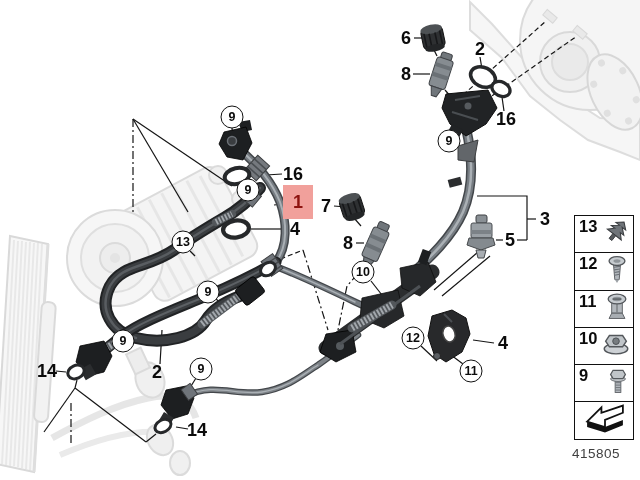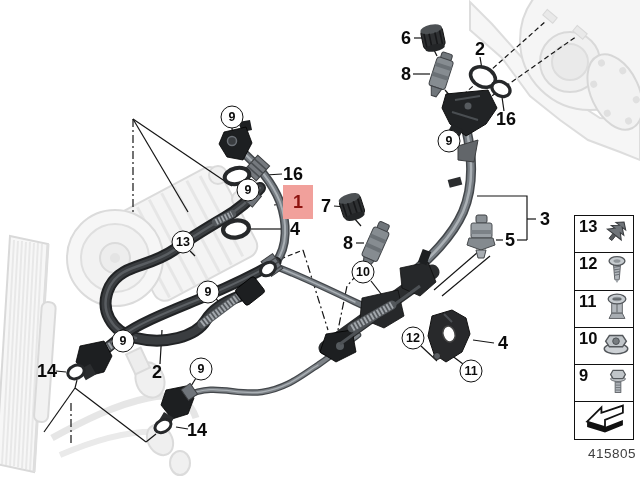--- a/index.html
+++ b/index.html
@@ -12,21 +12,21 @@
       border-radius:50%;background:#fff;font-weight:bold;font-size:12.5px;color:#0b0b0b;
       display:flex;align-items:center;justify-content:center;line-height:1;}
   .hl{position:absolute;display:flex;align-items:center;justify-content:center;
       font-weight:bold;font-size:18px;}
   .legend{position:absolute;left:574px;top:215px;width:58px;border:1.6px solid #111;background:#fff;}
   .lrow{position:relative;height:36.3px;border-bottom:1.6px solid #111;}
   .lrow:last-child{border-bottom:none;}
   .lnum{position:absolute;left:4px;top:2px;font-weight:bold;font-size:16.5px;color:#0b0b0b;line-height:1;}
   .licon{position:absolute;right:1px;top:50%;transform:translateY(-50%);}
   .arrow-cell .licon{right:4px;}
-  .pnum{position:absolute;left:572px;top:446px;width:64px;text-align:right;font-size:13.5px;
+  .pnum{position:absolute;left:572px;top:446px;width:64px;text-align:left;font-size:13.5px;
         color:#3f3f3f;letter-spacing:.5px;}
 </style>
 </head>
 <body>
 
 <div id="stage">
 
 <svg id="drawing" width="640" height="480" viewBox="0 0 640 480">
 
   <g opacity="0.42">

